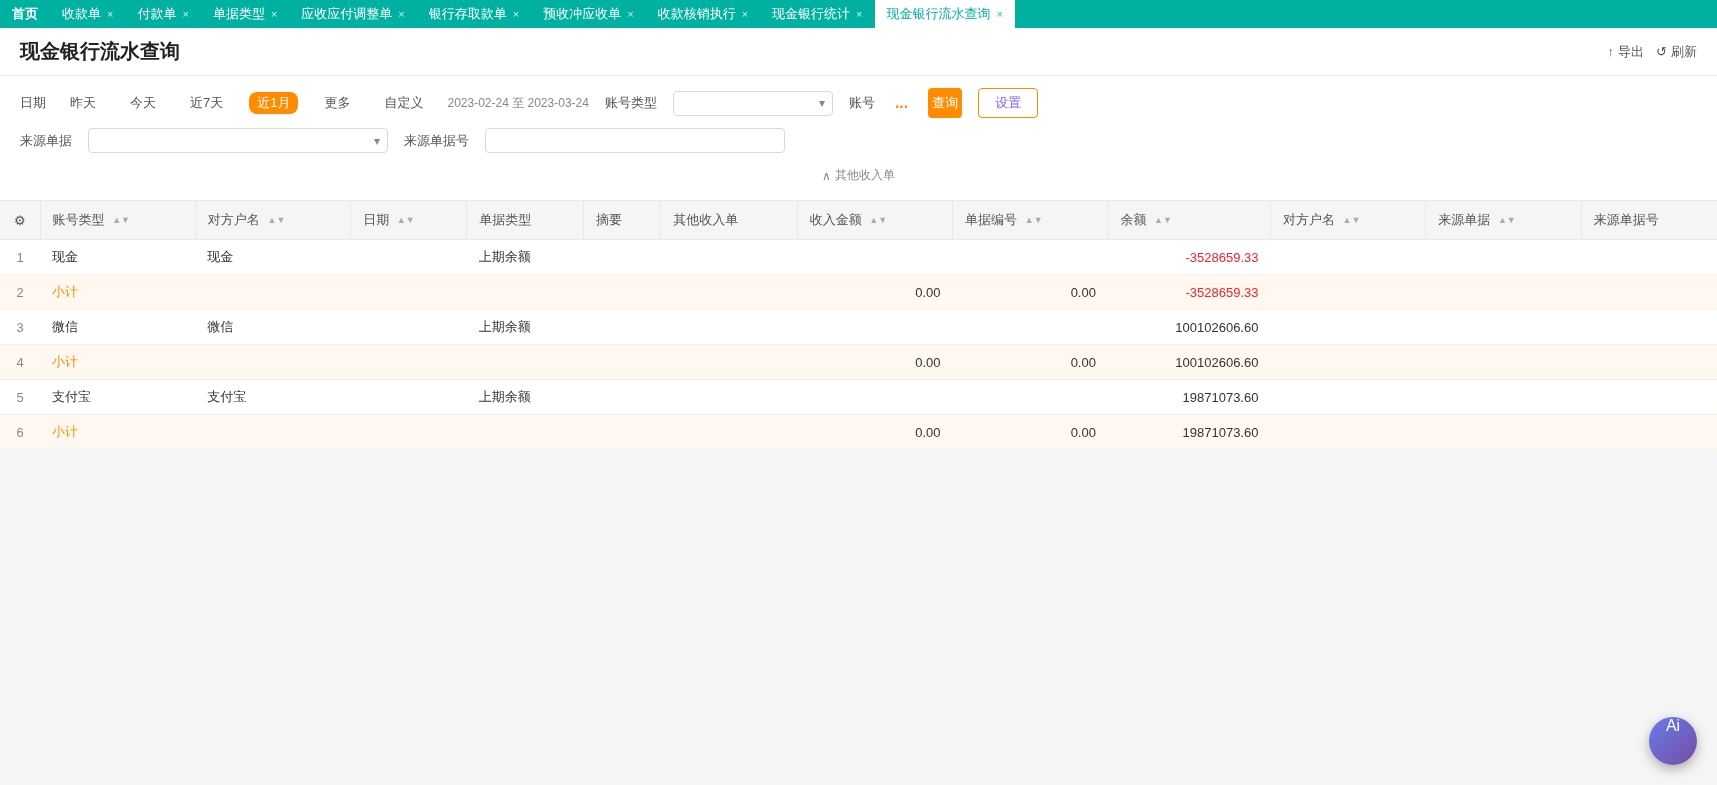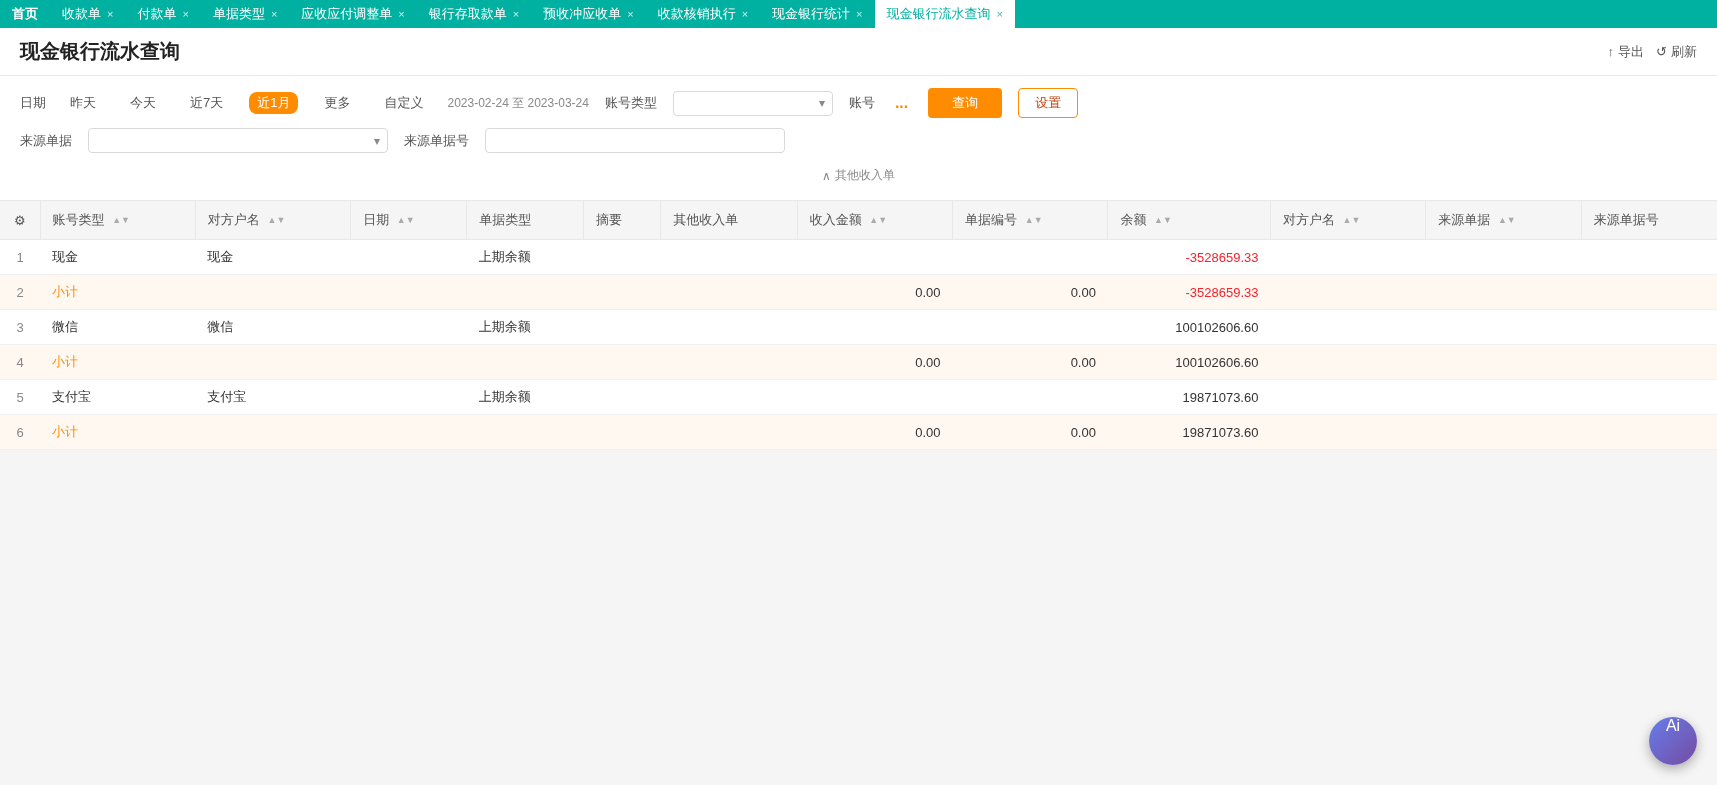--- a/index.html
+++ b/index.html
@@ -142,27 +142,27 @@
       cursor: pointer;
       font-size: 16px;
       font-weight: bold;
       padding: 0 4px;
     }
     .query-btn {
       background: #ff8c00;
       color: #fff;
       border: none;
       border-radius: 4px;
-      padding: 6px 24px;
+      padding: 6px 4px;
       cursor: pointer;
       font-size: 13px;
     }
     .settings-btn {
       background: #fff;
-      color: #c2410c;
+      color: #8b5cf6;
       border: 1px solid #ff8c00;
       border-radius: 4px;
       padding: 5px 16px;
       cursor: pointer;
       font-size: 13px;
     }
     .collapse-bar {
       display: flex;
       justify-content: center;
       align-items: center;

